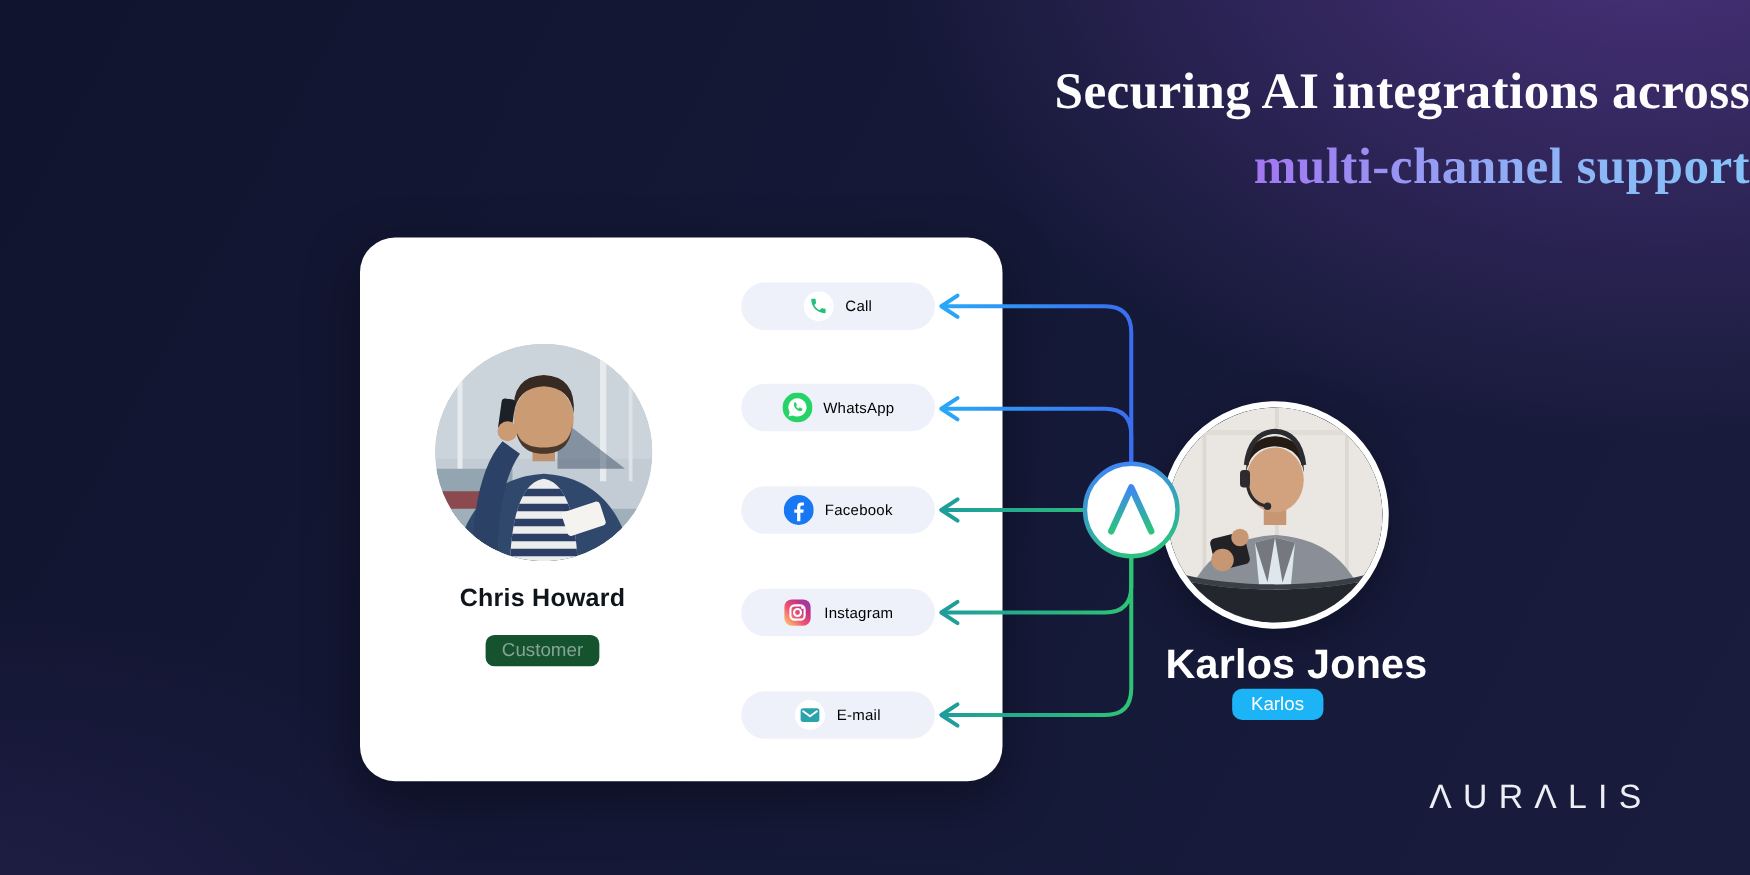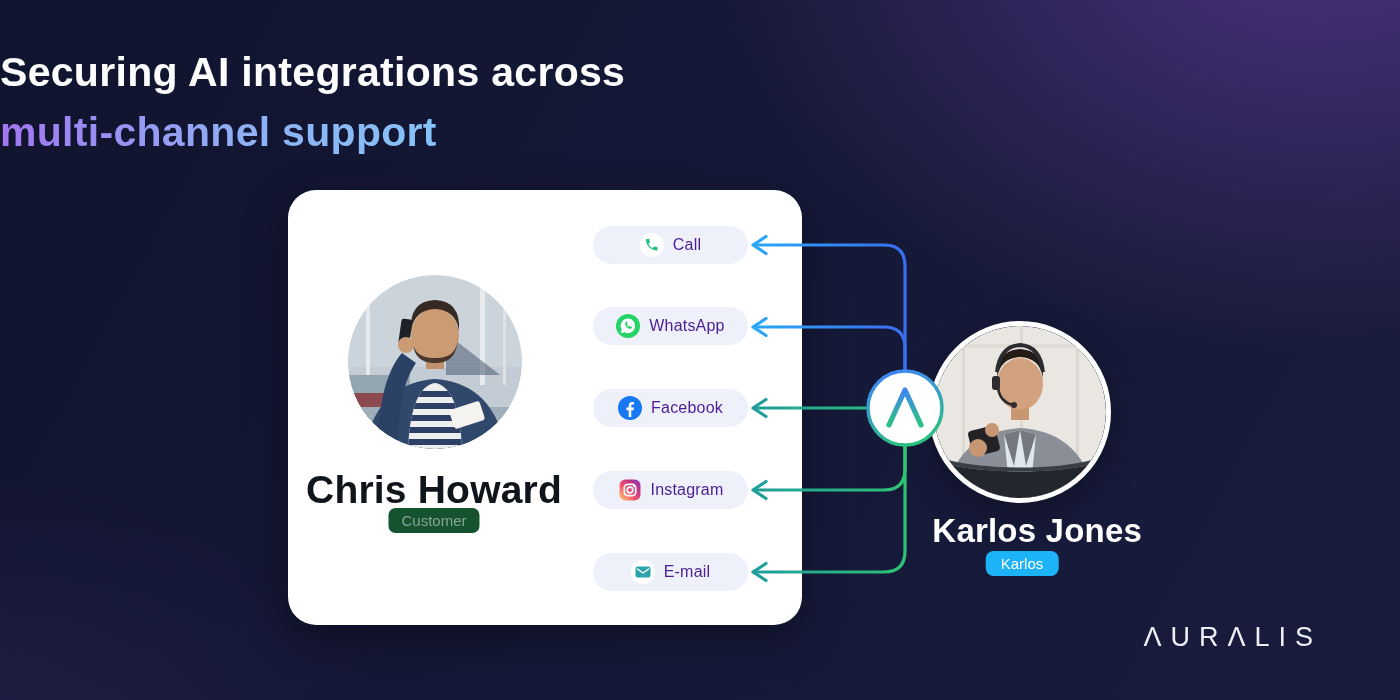--- a/index.html
+++ b/index.html
@@ -4,46 +4,46 @@
 <style>
   html,body{margin:0;padding:0;background:#0b0e20;font-family:"Liberation Sans",sans-serif;}
   .stage{
     position:relative;width:1400px;height:700px;overflow:hidden;
     background:
       radial-gradient(1000px 680px at 94% -10%, rgba(106,64,165,.62), rgba(106,64,165,0) 62%),
       radial-gradient(820px 520px at -6% 112%, rgba(56,48,112,.40), rgba(56,48,112,0) 60%),
       linear-gradient(118deg,#11142e 0%, #151938 55%, #191c3c 100%);
   }
   
-  .hero-title{position:absolute;top:42px;left:0;right:0;text-align:left;
-    font-weight:700;font-size:41px;line-height:60px;color:#fdfdfe;letter-spacing:.3px;}
+  .hero-title{position:absolute;top:42px;left:0;right:0;text-align:right;
+    font-weight:700;font-size:41px;line-height:60px;color:#fdfdfe;letter-spacing:.3px;font-family:Liberation Serif, serif;}
   .title-line2{
     background:linear-gradient(90deg,#a276f1 0%,#8fb0f5 55%,#85c3f8 100%);
     -webkit-background-clip:text;background-clip:text;color:transparent;
     display:inline-block;
   }
   
   .customer-card{position:absolute;left:288px;top:190px;width:514px;height:435px;
     background:#ffffff;border-radius:28px;box-shadow:0 14px 44px rgba(0,0,0,.38);z-index:10;}
   .customer-photo{position:absolute;left:60px;top:85px;width:174px;height:174px;
     border-radius:50%;overflow:hidden;}
   .customer-photo svg{display:block;}
   .customer-name{position:absolute;left:0;top:278px;width:292px;text-align:center;
-    font-size:39px;font-weight:700;color:#10151c;letter-spacing:.2px;}
+    font-size:20px;font-weight:700;color:#10151c;letter-spacing:.2px;}
   .customer-badge{position:absolute;left:146px;top:318px;transform:translateX(-50%);
     background:#14532d;color:#87a396;font-size:15px;font-weight:500;
     padding:4px 13px;border-radius:7px;white-space:nowrap;}
   
   .pill{position:absolute;left:305px;width:155px;height:38px;border-radius:19px;
     background:#eef1f9;display:flex;align-items:center;justify-content:center;gap:9px;}
   .pill-call{top:36px}.pill-whatsapp{top:117px}.pill-facebook{top:199px}
   .pill-instagram{top:281px}.pill-email{top:363px}
   .pill-icon{width:24px;height:24px;display:block;flex:0 0 auto;}
   .pill-icon svg{display:block;width:24px;height:24px;}
-  .pill-label{font-size:16px;color:#4c1d95;font-weight:500;letter-spacing:.2px;}
+  .pill-label{font-size:12px;color:#000000;font-weight:500;letter-spacing:.2px;}
   
   .agent-photo{position:absolute;left:929px;top:321px;width:172px;height:172px;
     border-radius:50%;border:5px solid #ffffff;overflow:hidden;z-index:20;
     box-shadow:0 10px 34px rgba(0,0,0,.32);}
   .agent-photo svg{display:block;}
   .agent-name{position:absolute;left:902px;top:512px;width:240px;text-align:right;
     color:#ffffff;font-size:33px;font-weight:700;letter-spacing:.2px;z-index:20;}
   .agent-badge{position:absolute;left:1022px;top:551px;transform:translateX(-50%);
     background:#1db4f7;color:#ffffff;font-size:15px;font-weight:500;
     padding:4px 15px;border-radius:8px;white-space:nowrap;z-index:20;}

